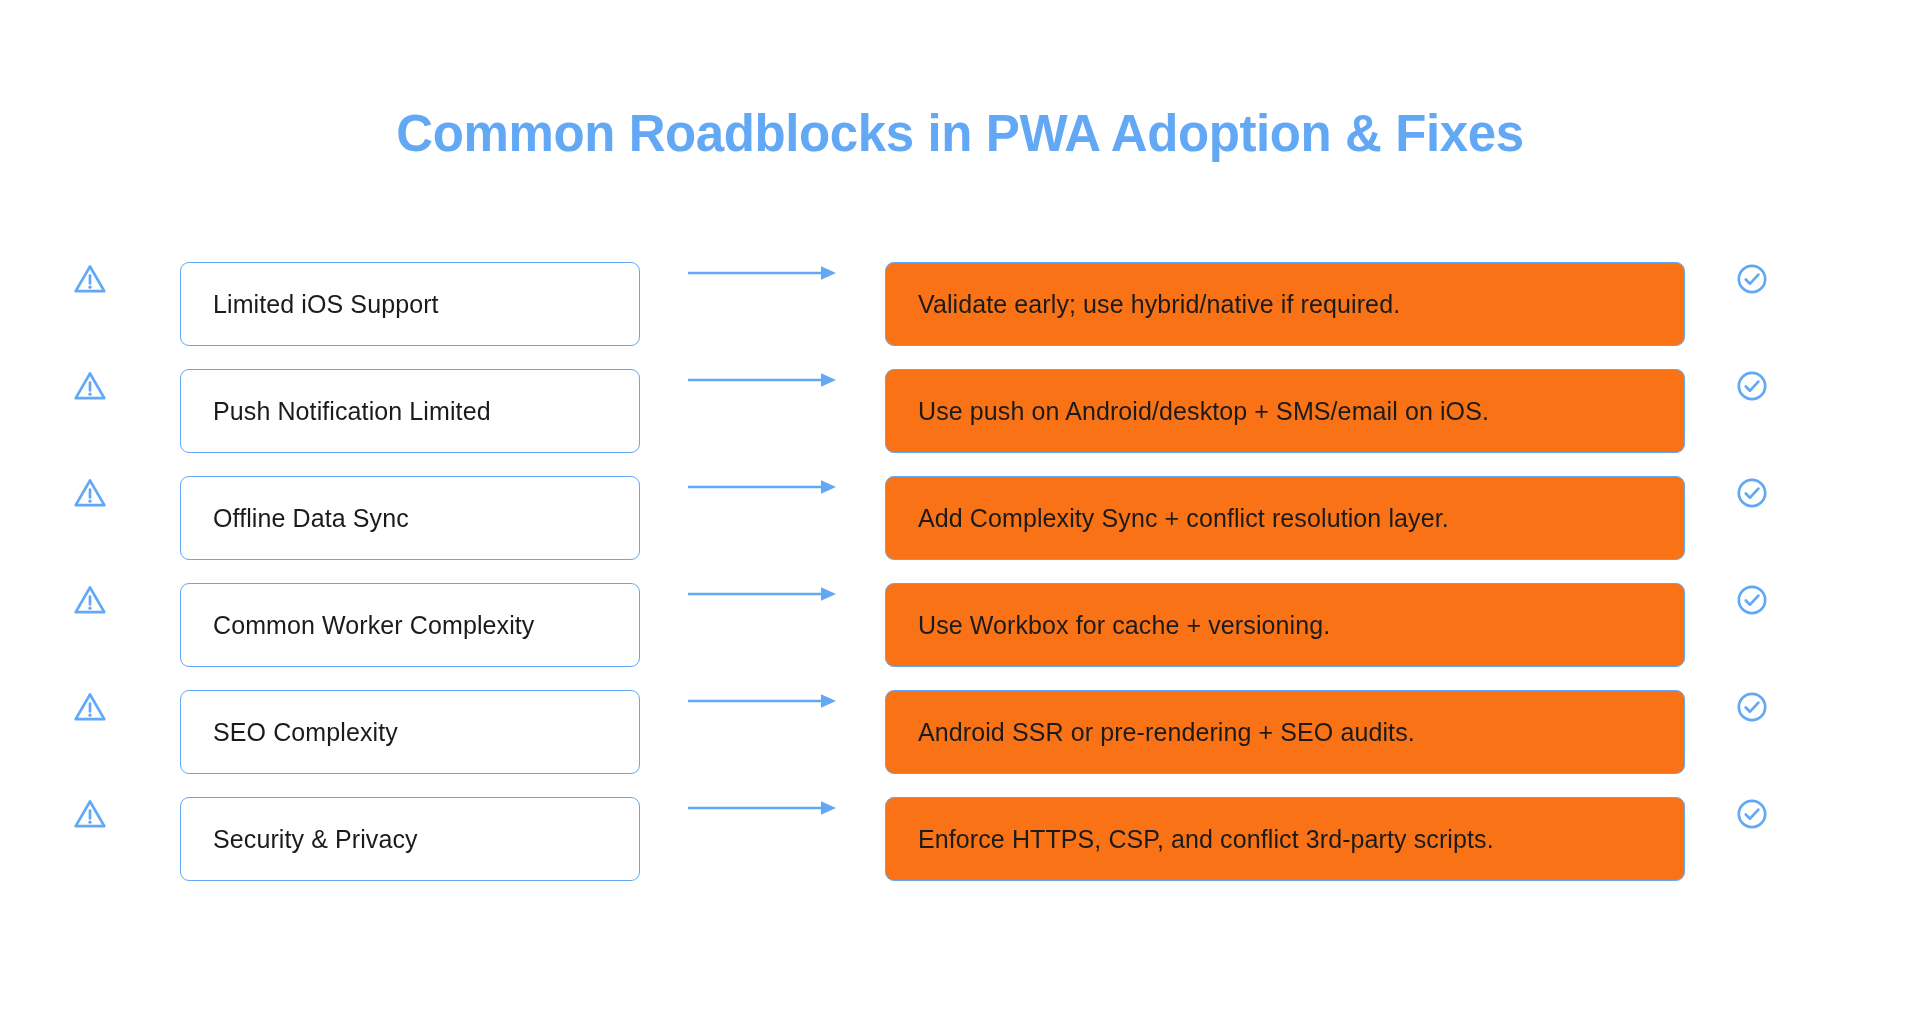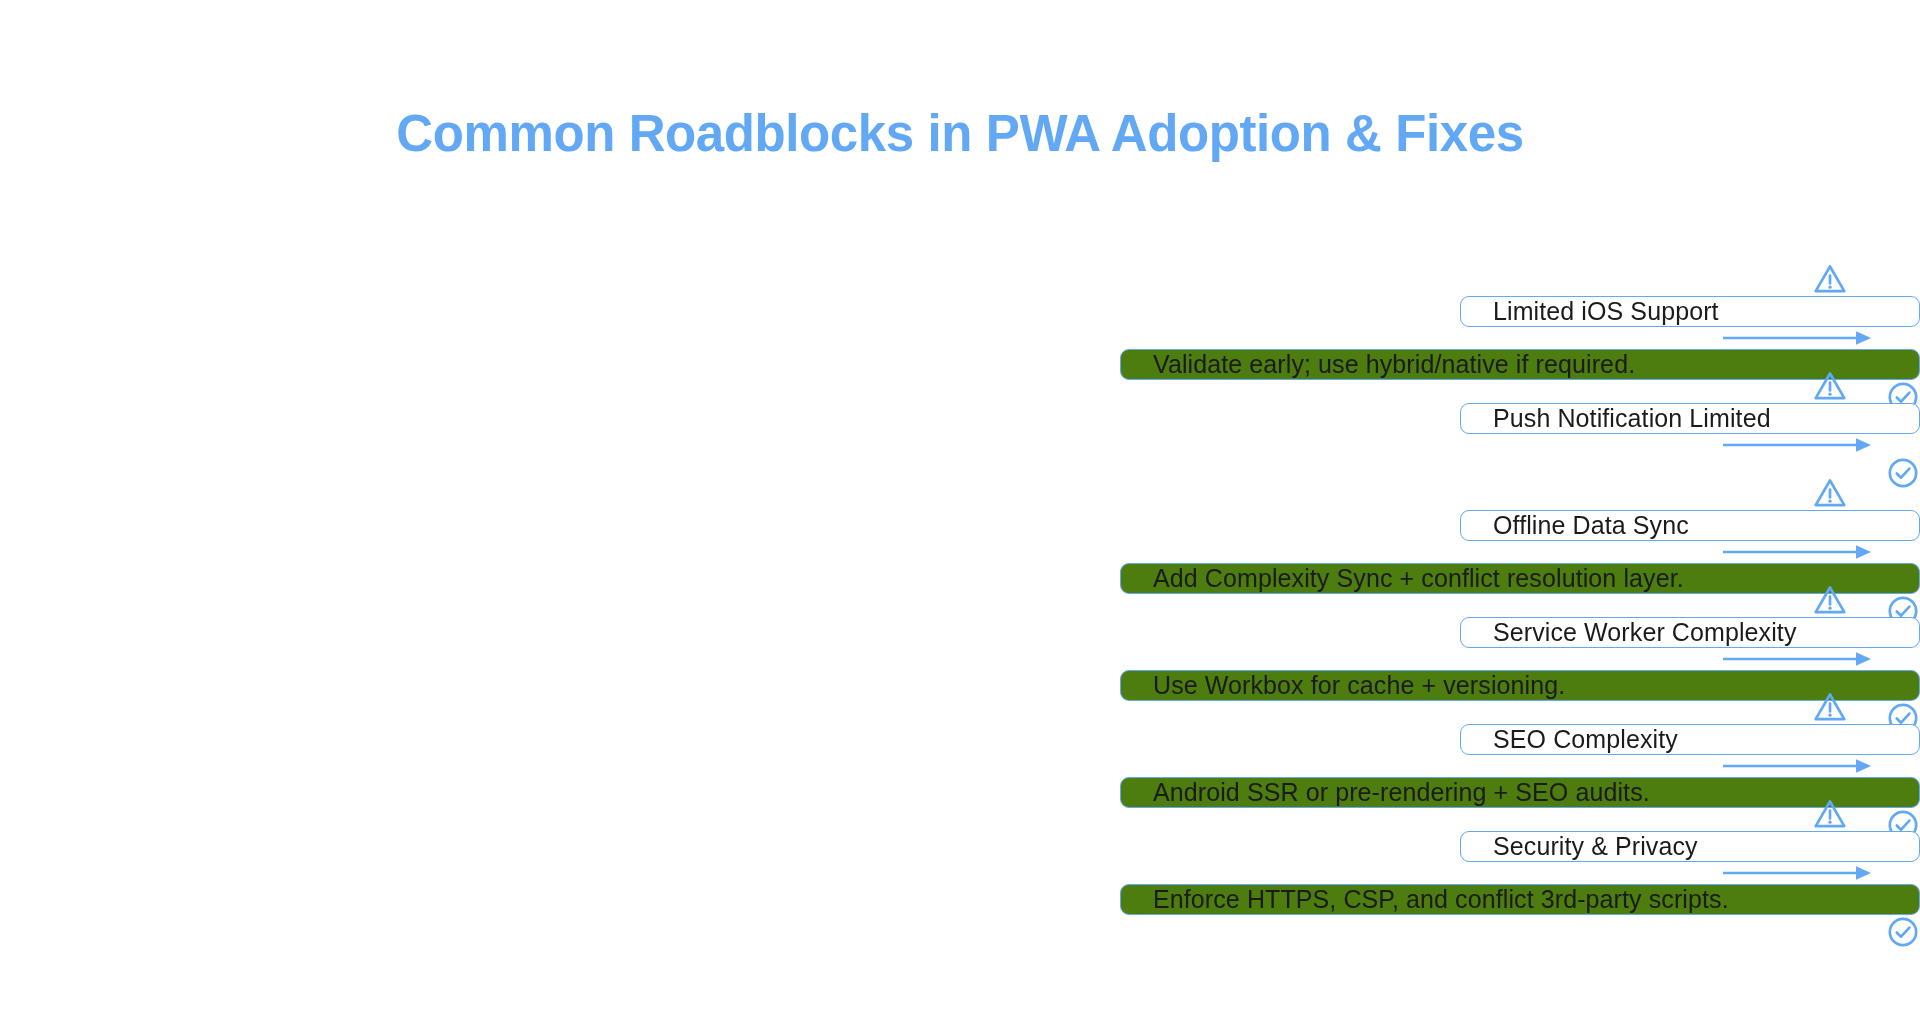--- a/index.html
+++ b/index.html
@@ -39,22 +39,21 @@
     position: absolute;
     left: 0;
     top: 262px;
     width: 1920px;
   }
 
   .row {
     position: relative;
     height: 107px;
     display: flex;
-    align-items: flex-end;
-    flex-direction: column;
+    align-items: flex-start;
   }
 
   
   .warn-cell {
     width: 180px;
     min-width: 180px;
     display: flex;
     justify-content: center;
     align-items: center;
   }
@@ -90,21 +89,21 @@
   }
   .arrow-svg { display: block; width: 150px; height: 22px; }
 
   
   .solution-box {
     width: 800px;
     min-width: 800px;
     height: 84px;
     border: 1.6px solid #62a8f5;
     border-radius: 9px;
-    background: #4d7c0f;
+    background: #f97316;
     display: flex;
     align-items: center;
     padding: 0 32px;
   }
   .solution-text {
     font-size: 25px;
     color: #1b1b1b;
     font-weight: 400;
     letter-spacing: 0.1px;
     white-space: nowrap;
@@ -167,20 +166,23 @@
       </div>
       <div class="problem-box">
         <span class="problem-text">Push Notification Limited</span>
       </div>
       <div class="arrow-cell">
         <svg class="arrow-svg" viewBox="0 0 150 22">
           <line x1="0" y1="11" x2="133" y2="11" stroke="#62a8f5" stroke-width="2.4"></line>
           <path d="M133 4.2 L148 11 L133 17.8 Z" fill="#62a8f5"></path>
         </svg>
       </div>
+      <div class="solution-box">
+        <span class="solution-text">Use push on Android/desktop + SMS/email on iOS.</span>
+      </div>
       <div class="check-cell">
         <svg class="check-icon" viewBox="0 0 24 24">
           <circle cx="12" cy="12" r="9.3" fill="none" stroke="#62a8f5" stroke-width="1.9"></circle>
           <path d="M7.6 12.3 L10.6 15.3 L16.5 8.9" fill="none" stroke="#62a8f5" stroke-width="1.9" stroke-linecap="round" stroke-linejoin="round"></path>
         </svg>
       </div>
     </div>
 
     <div class="row">
       <div class="warn-cell">
@@ -212,21 +214,21 @@
 
     <div class="row">
       <div class="warn-cell">
         <svg class="warn-icon" viewBox="0 0 24 24">
           <path d="M12 3.2 L22.1 20.6 H1.9 Z" fill="none" stroke="#62a8f5" stroke-width="1.9" stroke-linejoin="round"></path>
           <line x1="12" y1="9.6" x2="12" y2="15.1" stroke="#62a8f5" stroke-width="1.9" stroke-linecap="round"></line>
           <circle cx="12" cy="17.8" r="1.15" fill="#62a8f5"></circle>
         </svg>
       </div>
       <div class="problem-box">
-        <span class="problem-text">Service Worker Complexity</span>
+        <span class="problem-text">Common Worker Complexity</span>
       </div>
       <div class="arrow-cell">
         <svg class="arrow-svg" viewBox="0 0 150 22">
           <line x1="0" y1="11" x2="133" y2="11" stroke="#62a8f5" stroke-width="2.4"></line>
           <path d="M133 4.2 L148 11 L133 17.8 Z" fill="#62a8f5"></path>
         </svg>
       </div>
       <div class="solution-box">
         <span class="solution-text">Use Workbox for cache + versioning.</span>
       </div>

